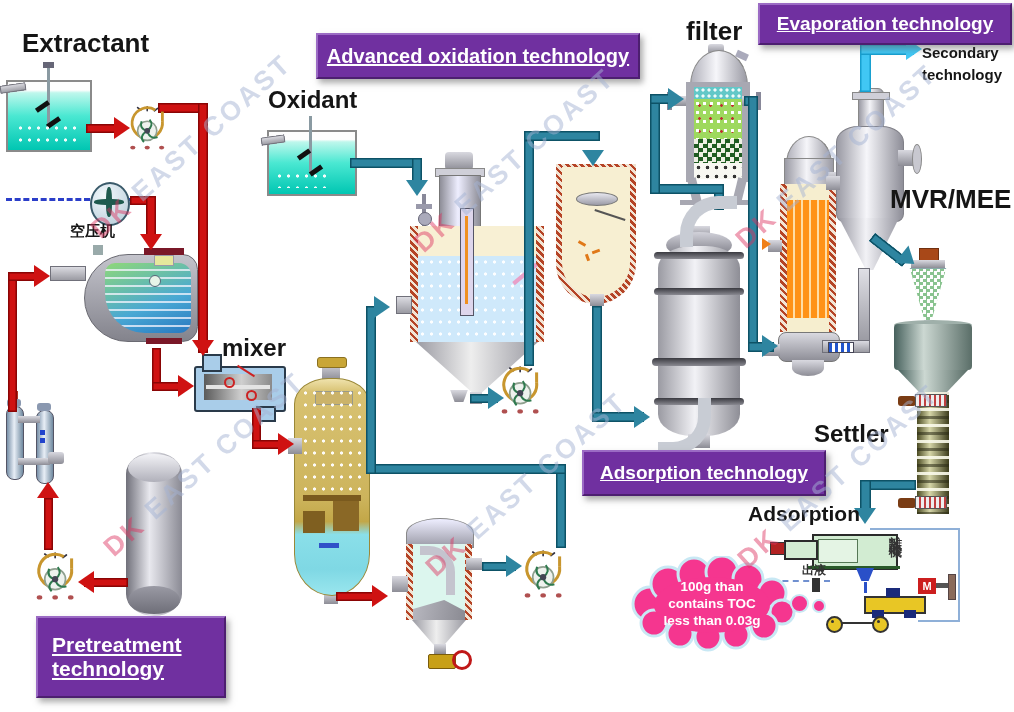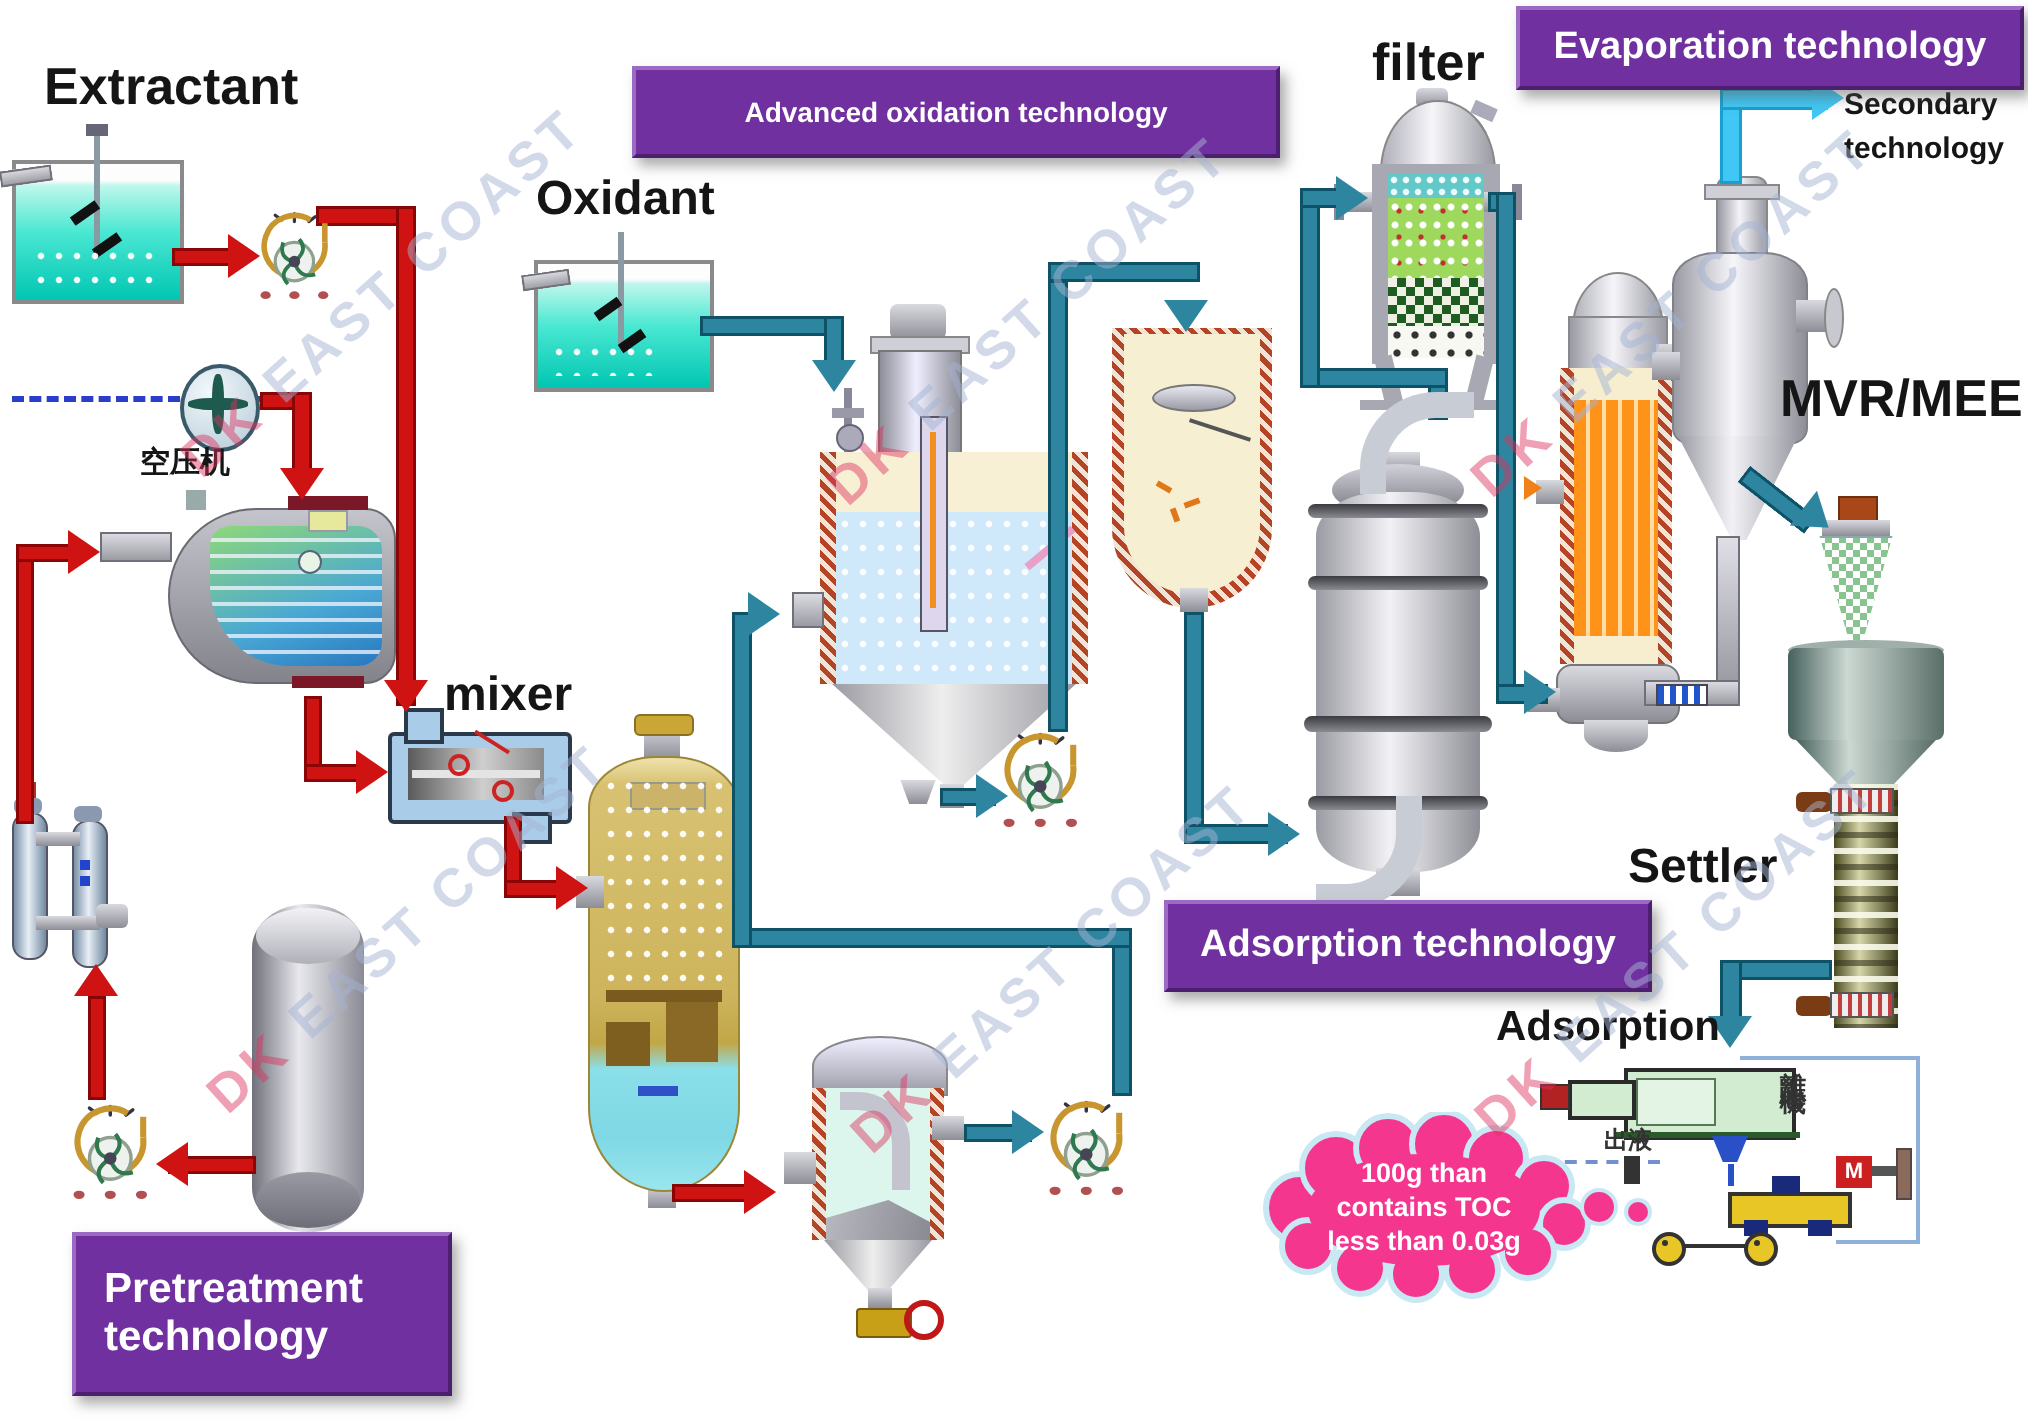--- a/index.html
+++ b/index.html
@@ -4,21 +4,21 @@
 <style>
   html,body{margin:0;padding:0;background:#fff;}
   #stage{position:relative;width:1014px;height:712px;background:#fff;overflow:hidden;
          font-family:"Liberation Sans",sans-serif;}
   .abs{position:absolute;}
   .lbl{position:absolute;font-weight:bold;color:#151515;white-space:nowrap;z-index:40;}
   .banner{position:absolute;background:#7030a0;color:#fff;font-weight:bold;z-index:45;
           display:flex;align-items:center;justify-content:center;text-align:center;
           border-top:2px solid #9b6bc4;border-left:2px solid #9b6bc4;
           border-right:2px solid #4d1f70;border-bottom:2px solid #4d1f70;
-          box-shadow:3px 4px 6px rgba(90,90,90,.5);}
+          box-shadow:3px 4px 6px rgba(90,90,90,.5);text-decoration:underline;}
   .banner2{justify-content:flex-start;text-align:left;}
   .pr{position:absolute;background:#cf1212;box-shadow:inset 0 0 0 1.5px #8a0505;z-index:10;}
   .pt{position:absolute;background:#2e85a0;box-shadow:inset 0 0 0 1.5px #0d5266;z-index:10;}
   .pb{position:absolute;background:#41c7f4;box-shadow:inset 0 0 0 1.5px #18a0d0;z-index:10;}
   .pg{position:absolute;background:linear-gradient(180deg,#e0e0e6,#96969e);box-shadow:inset 0 0 0 1px #70707a;z-index:9;}
   .ar{position:absolute;width:0;height:0;z-index:12;}
   .arr{border-top:11px solid transparent;border-bottom:11px solid transparent;border-left:16px solid #cf1212;}
   .arl{border-top:11px solid transparent;border-bottom:11px solid transparent;border-right:16px solid #cf1212;}
   .ard{border-left:11px solid transparent;border-right:11px solid transparent;border-top:16px solid #cf1212;}
   .aru{border-left:11px solid transparent;border-right:11px solid transparent;border-bottom:16px solid #cf1212;}
@@ -52,21 +52,21 @@
     <circle cx="29" cy="36" r="12" fill="#eef2ee" stroke="#8fa08f" stroke-width="2"></circle>
     <path d="M29 36q-10-2-7-12M29 36q9-7 3-14M29 36q3 11 13 8M29 36q-11 7-4 14" stroke="#2e7a4e" stroke-width="2.4" fill="none"></path>
     <circle cx="29" cy="36" r="3.6" fill="#454555"></circle>
     <ellipse cx="11" cy="57" rx="3.2" ry="2.4" fill="#b05050"></ellipse>
     <ellipse cx="29" cy="57" rx="3.2" ry="2.4" fill="#b05050"></ellipse>
     <ellipse cx="47" cy="57" rx="3.2" ry="2.4" fill="#b05050"></ellipse>
   </g>
       </defs>
     </svg>
 
-  <div class="banner" style="left:316px;top:33px;width:320px;height:42px;font-size:14px;">
+  <div class="banner" style="left:316px;top:33px;width:320px;height:42px;font-size:20px;">
       <span>Advanced oxidation technology</span>
     </div>
   <div class="banner" style="left:758px;top:3px;width:250px;height:38px;font-size:19px;">
       <span>Evaporation technology</span>
     </div>
   <div class="banner banner2" style="left:36px;top:616px;width:172px;height:78px;font-size:21px;padding-left:14px;">
     <div>
         <div>Pretreatment</div>
         <div>technology</div>
       </div>

